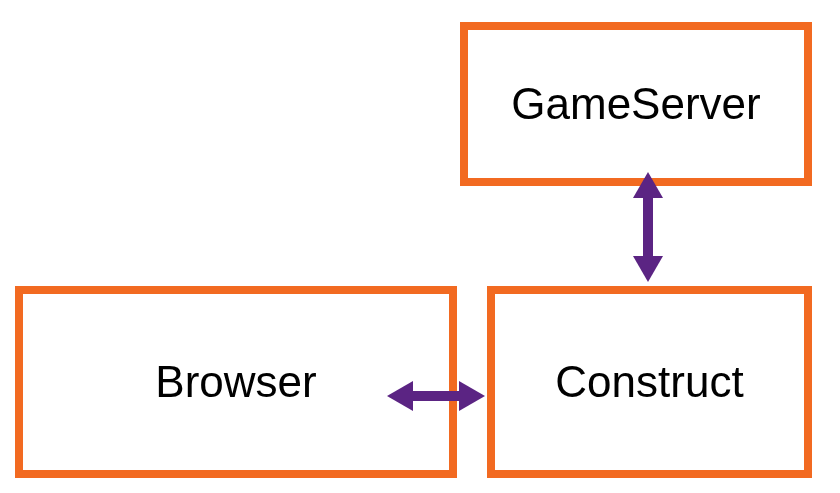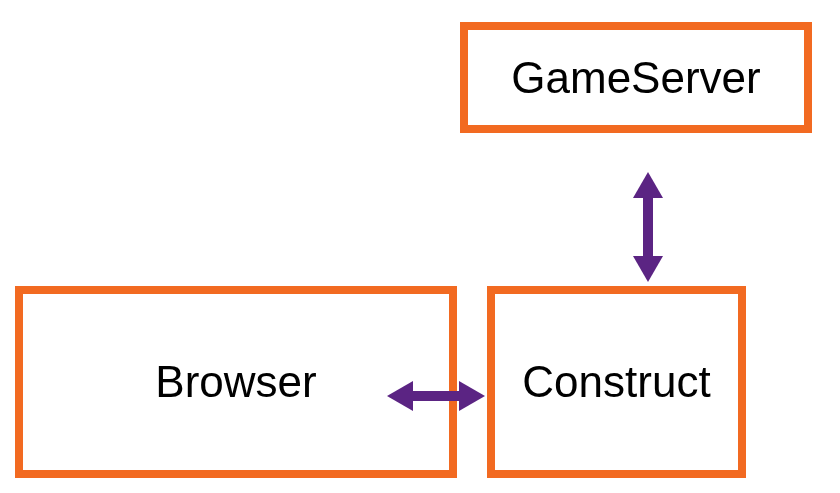--- a/index.html
+++ b/index.html
@@ -26,23 +26,23 @@
     background: var(--background);
     color: var(--text);
     display: flex;
     flex-direction: column;
     align-items: center;
     justify-content: center;
     font-size: 44px;
     line-height: 1.22;
     text-align: center;
   }
-  .node-gameserver   { left: 460px; top: 22px;  width: 352px; height: 111px; }
+  .node-gameserver   { left: 460px; top: 22px;  width: 352px; height: 164px; }
   .node-browser-dom  { left: 15px;  top: 286px; width: 442px; height: 192px; }
-  .node-construct    { left: 487px; top: 286px; width: 259px; height: 192px; }
+  .node-construct    { left: 487px; top: 286px; width: 325px; height: 192px; }
   .arrow {
     position: absolute;
     color: var(--arrow);
   }
   .arrow-vertical   { left: 628px; top: 172px; width: 40px;  height: 110px; }
   .arrow-horizontal { left: 387px; top: 376px; width: 98px;  height: 40px;  }
   .arrow svg { display: block; width: 100%; height: 100%; }
 </style>
 </head>
 <body>

